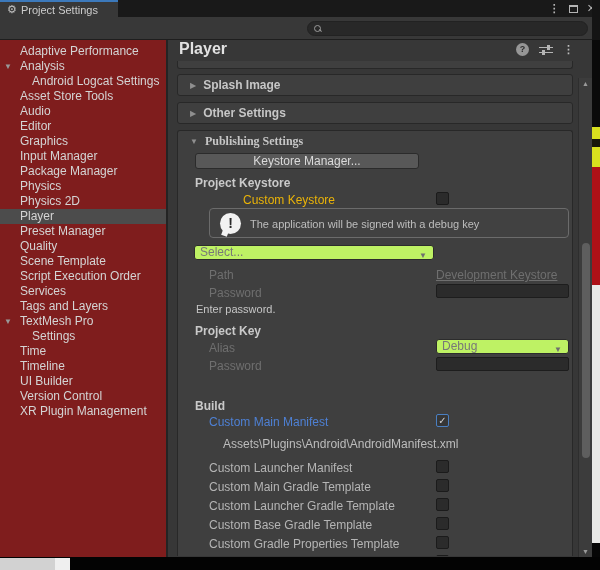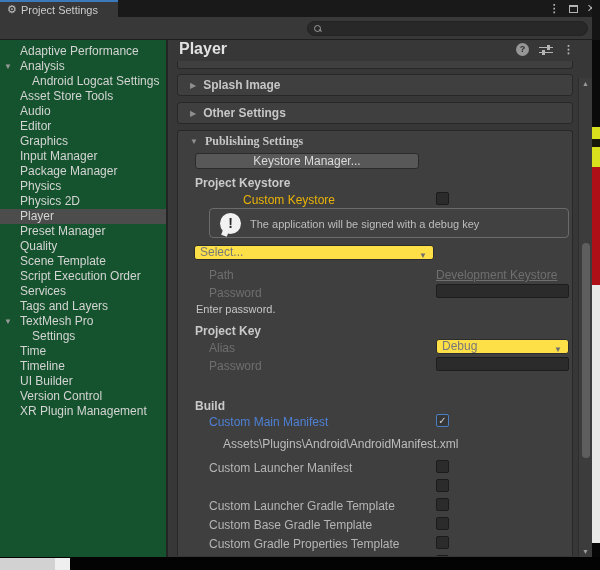--- a/index.html
+++ b/index.html
@@ -26,21 +26,21 @@
   .mag { position:relative; width:9px; height:9px; flex:0 0 auto; }
   .mag::before { content:""; position:absolute; left:1px; top:1px; width:5px; height:5px;
                  border:1px solid #9a9a9a; border-radius:50%; }
   .mag::after { content:""; position:absolute; left:6px; top:6px; width:3px; height:1px;
                 background:#9a9a9a; transform:rotate(45deg); }
   .searchbox input { background:transparent; border:none; outline:none; color:#cfcfcf;
                      font-size:11px; width:250px; font-family:"Liberation Sans",sans-serif; }
 
   
   .content { position:absolute; left:0; top:40px; width:592px; height:517px; background:#383838; }
-  .sidebar { position:absolute; left:0; top:0; width:168px; height:517px; background:#14532d;
+  .sidebar { position:absolute; left:0; top:0; width:168px; height:517px; background:#7f1d1d;
              border-right:2px solid #242424; padding-top:4px; overflow:hidden; }
   .side-row { position:relative; height:15px; line-height:15px; font-size:12px; color:#d4d4d4; cursor:default; white-space:nowrap; }
   .side-row.selected { background:#4c4c4c; }
   .side-row .fold { position:absolute; left:4px; top:0; font-size:8px; color:#999; }
   .slabel.ind1 { padding-left:20px; display:inline-block; }
   .slabel.ind2 { padding-left:32px; display:inline-block; }
 
   
   .main { position:absolute; left:170px; top:0; width:422px; height:517px; background:#373737; }
   .main-header { position:relative; height:19px; }
@@ -78,21 +78,21 @@
                 line-height:11px; text-align:center; }
 
   .infobox { position:absolute; left:31px; top:77px; width:360px; height:30px; background:#414141;
              border:1px solid #6b6b6b; border-radius:4px; }
   .info-icon { position:absolute; left:10px; top:4px; width:21px; height:21px; background:#f2f2f2;
                border-radius:50%; color:#2a2a2a; font-weight:bold; font-size:14px; text-align:center; line-height:21px; }
   .info-icon::after { content:""; position:absolute; left:2px; top:17px; width:6px; height:6px;
                       background:#f2f2f2; transform:rotate(20deg); }
   .info-text { position:absolute; left:40px; top:9px; font-size:11px; color:#bdbdbd; }
 
-  .dropdown { position:absolute; height:15px; background:#fde047; border:1px solid #2c2c2c; border-radius:3px;
+  .dropdown { position:absolute; height:15px; background:#bef264; border:1px solid #2c2c2c; border-radius:3px;
               font-size:12px; color:#787878; line-height:13px; padding-left:5px; }
   .dropdown .dd-arr { position:absolute; right:6px; top:3px; font-size:8px; color:#6f6f6f; }
   .pwfield { position:absolute; width:133px; height:14px; background:#2b2b2b; border:1px solid #1d1d1d;
              border-radius:2px; }
   .pwfield input { width:100%; height:100%; background:transparent; border:none; outline:none; color:#ccc; font-size:11px; }
   .hint { position:absolute; left:18px; top:172px; font-size:11px; color:#c6c6c6; }
 
   .linklbl { position:absolute; font-size:12px; color:#4e80d4; }
   .pathline { position:absolute; left:45px; top:306px; font-size:12px; color:#bdbdbd; }
 
@@ -262,20 +262,21 @@
             <div class="cb checked" id="cb-main-manifest" style="left:258px; top:283px;">✓</div>
 
             <div class="pathline">Assets\Plugins\Android\AndroidManifest.xml</div>
 
             <div class="build-rows" id="build-rows">
                 <div class="b-row">
                   <span class="lbl2">Custom Launcher Manifest</span>
                   <div class="cb"></div>
                 </div>
                 <div class="b-row">
+                  <span class="lbl2">Custom Main Gradle Template</span>
                   <div class="cb"></div>
                 </div>
                 <div class="b-row">
                   <span class="lbl2">Custom Launcher Gradle Template</span>
                   <div class="cb"></div>
                 </div>
                 <div class="b-row">
                   <span class="lbl2">Custom Base Gradle Template</span>
                   <div class="cb"></div>
                 </div>

